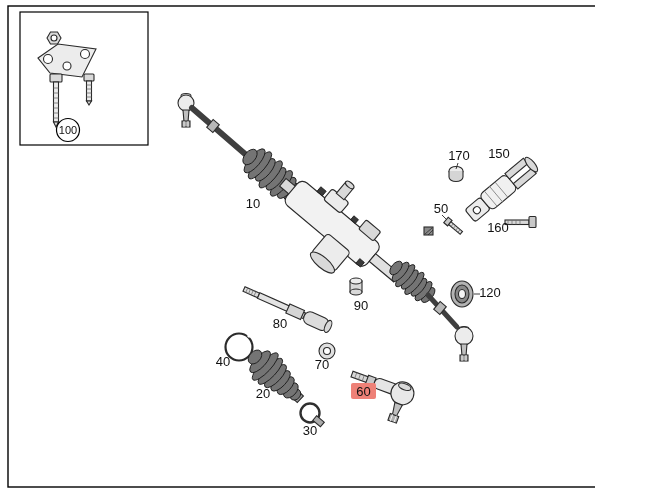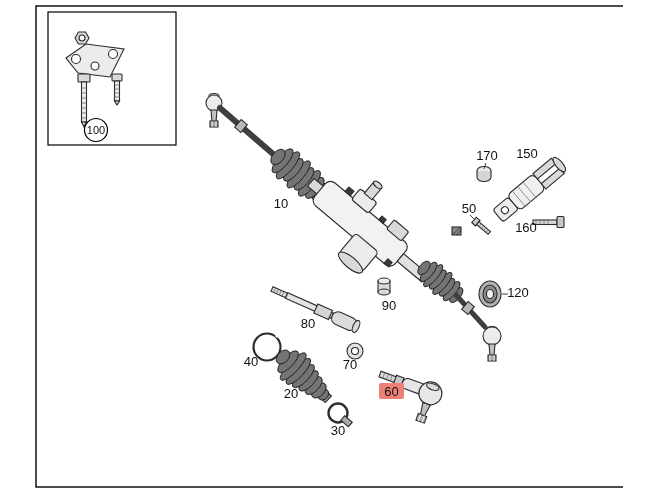--- a/index.html
+++ b/index.html
@@ -2,21 +2,20 @@
 <html><head>
 <meta charset="utf-8">
 <style>
   html,body{margin:0;padding:0;background:#ffffff;}
   .page{
     position:relative;
     width:595px;height:493px;
     background:#ffffff;
     font-family:"Liberation Sans", sans-serif;
     overflow:hidden;
-    margin-left:28px;
   }
   svg{display:block;}
   svg text{
     font-family:"Liberation Sans", sans-serif;
     font-size:13px;
     fill:#111111;
   }
   text.small{font-size:11px;}
   .part{stroke:#2a2a2a;stroke-width:1.1;}
   .metal{fill:#ececec;}

